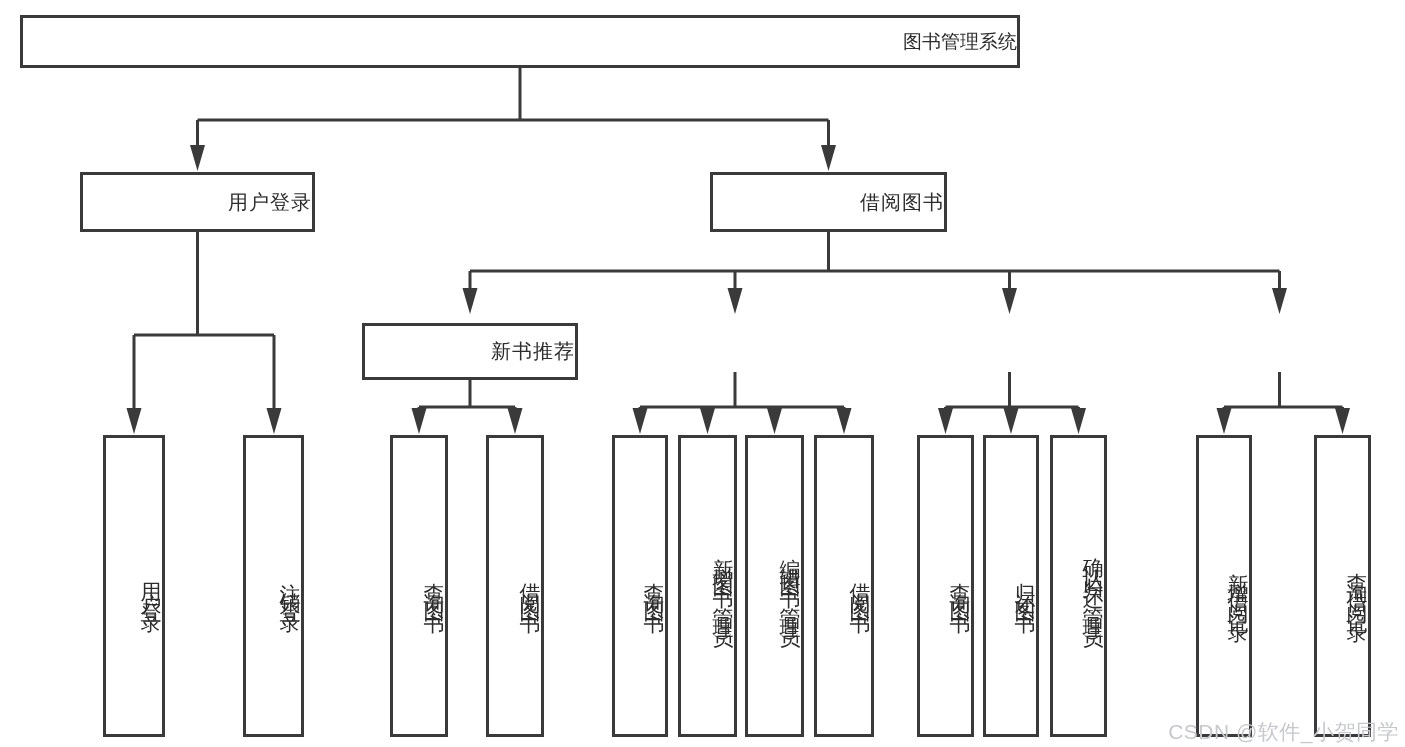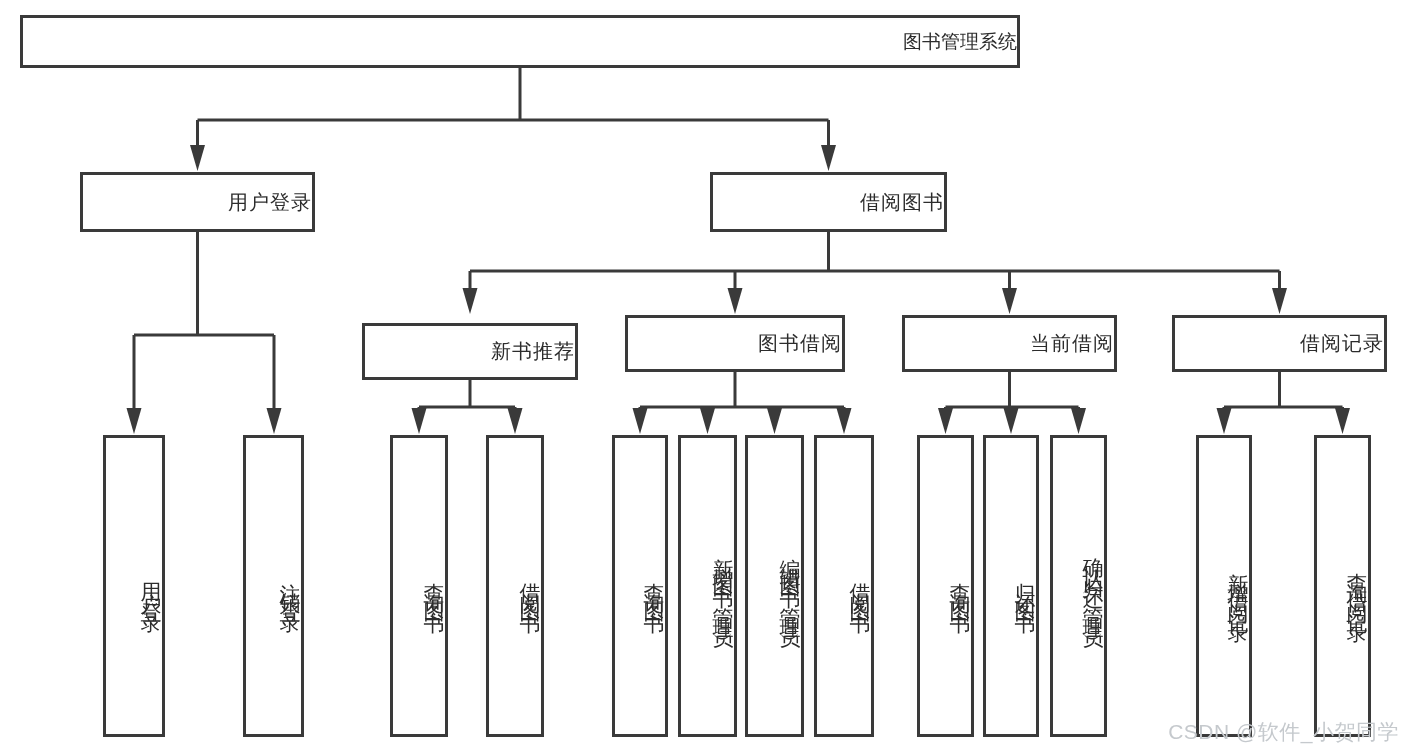--- a/index.html
+++ b/index.html
@@ -128,29 +128,20 @@
   <div class="box h-label" style="left:80px;top:172px;width:235px;height:60px">
     <span>用户登录</span>
   </div>
   <div class="box h-label" style="left:710px;top:172px;width:237px;height:60px">
     <span>借阅图书</span>
   </div>
 
   <div class="box h-label" style="left:362px;top:323px;width:216px;height:57px">
     <span>新书推荐</span>
   </div>
-  <div class="box h-label" style="left:625px;top:315px;width:220px;height:57px">
-    <span>图书借阅</span>
-  </div>
-  <div class="box h-label" style="left:902px;top:315px;width:215px;height:57px">
-    <span>当前借阅</span>
-  </div>
-  <div class="box h-label" style="left:1172px;top:315px;width:215px;height:57px">
-    <span>借阅记录</span>
-  </div>
 
   <div class="box leaf" style="left:103px;top:435px;width:62px;height:302px">
     <span class="vtext">用户登录</span>
   </div>
   <div class="box leaf" style="left:243px;top:435px;width:61px;height:302px">
     <span class="vtext">注销登录</span>
   </div>
 
   <div class="box leaf" style="left:390px;top:435px;width:58px;height:302px">
     <span class="vtext">查询图书</span>

